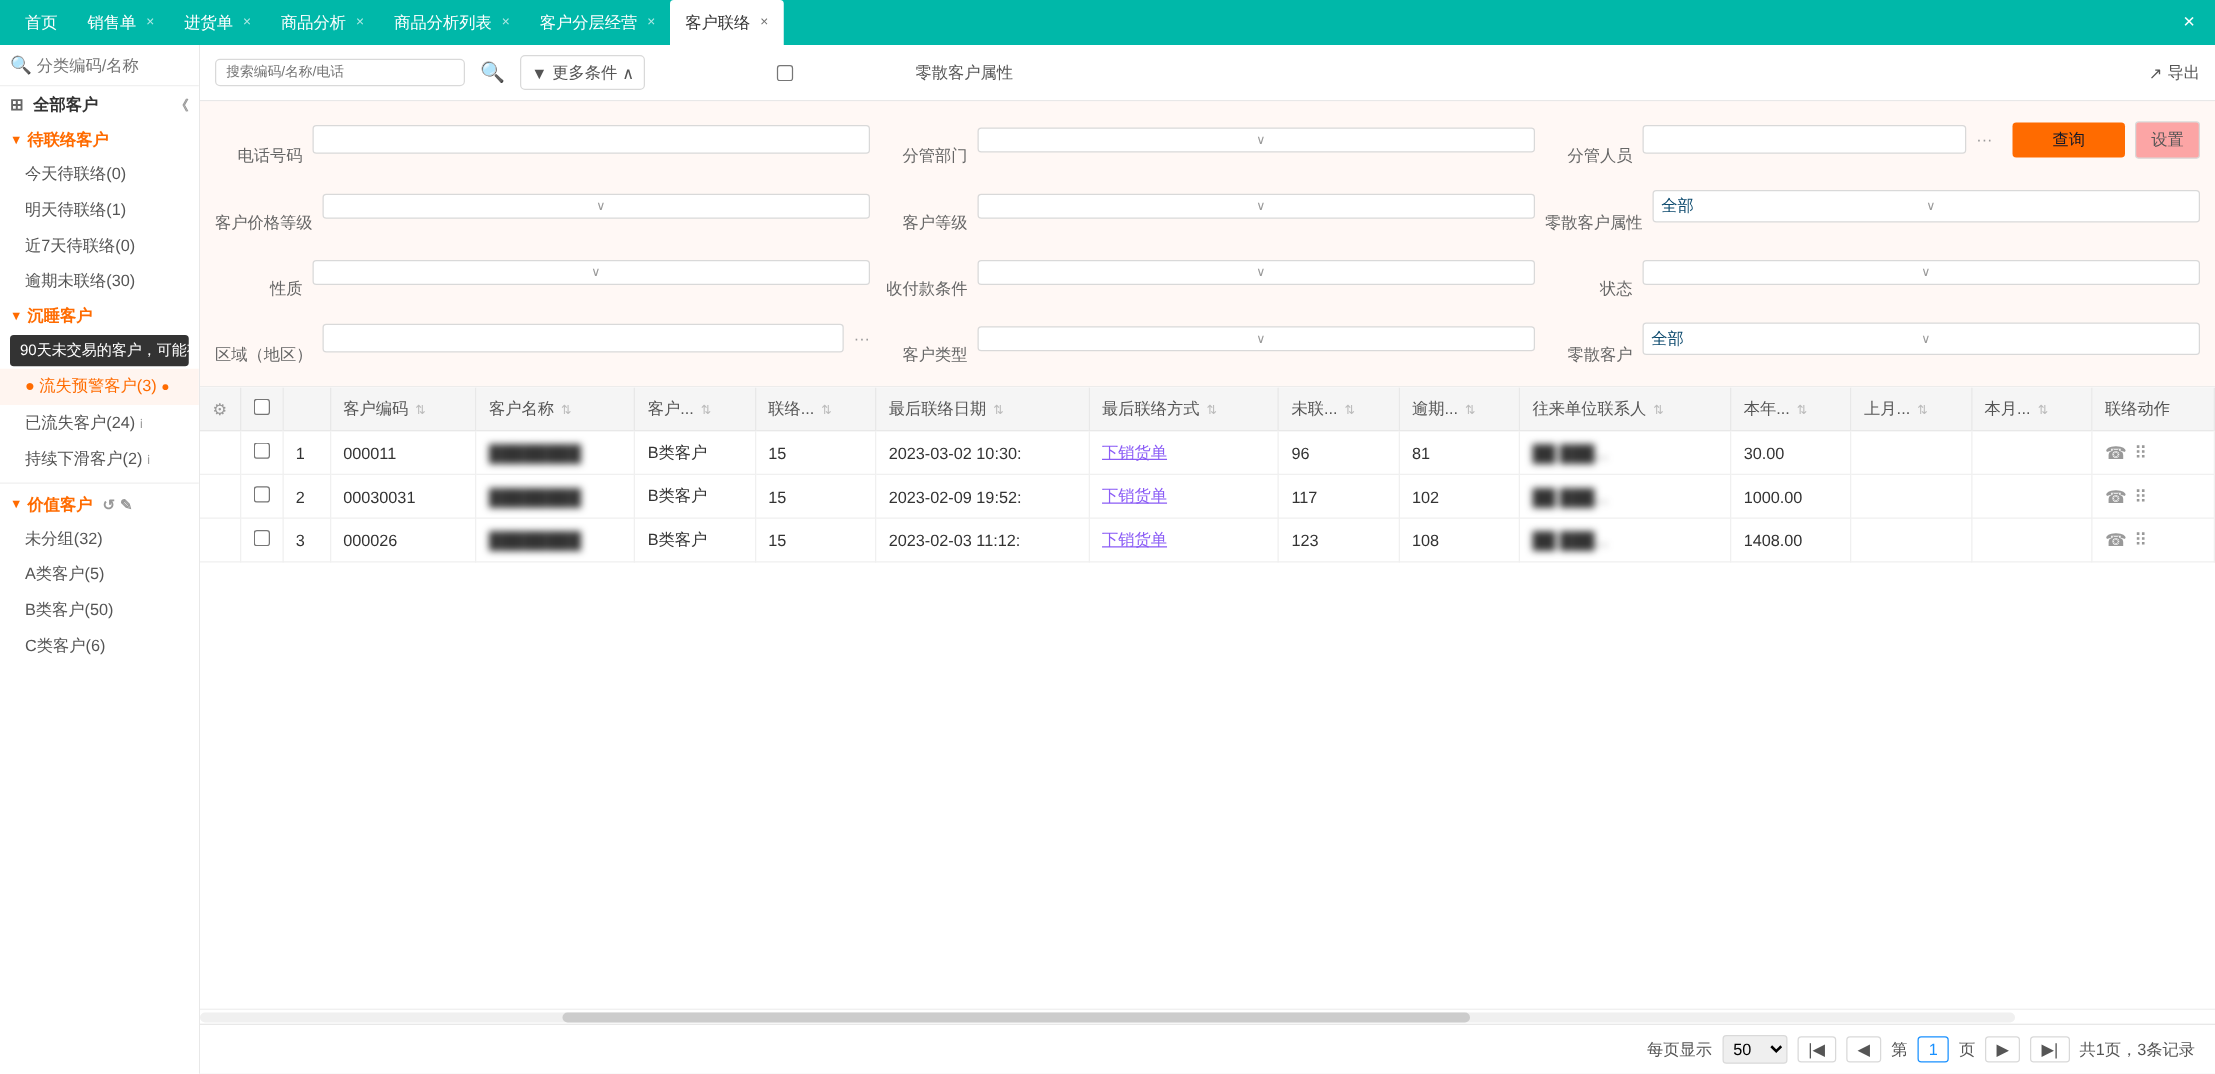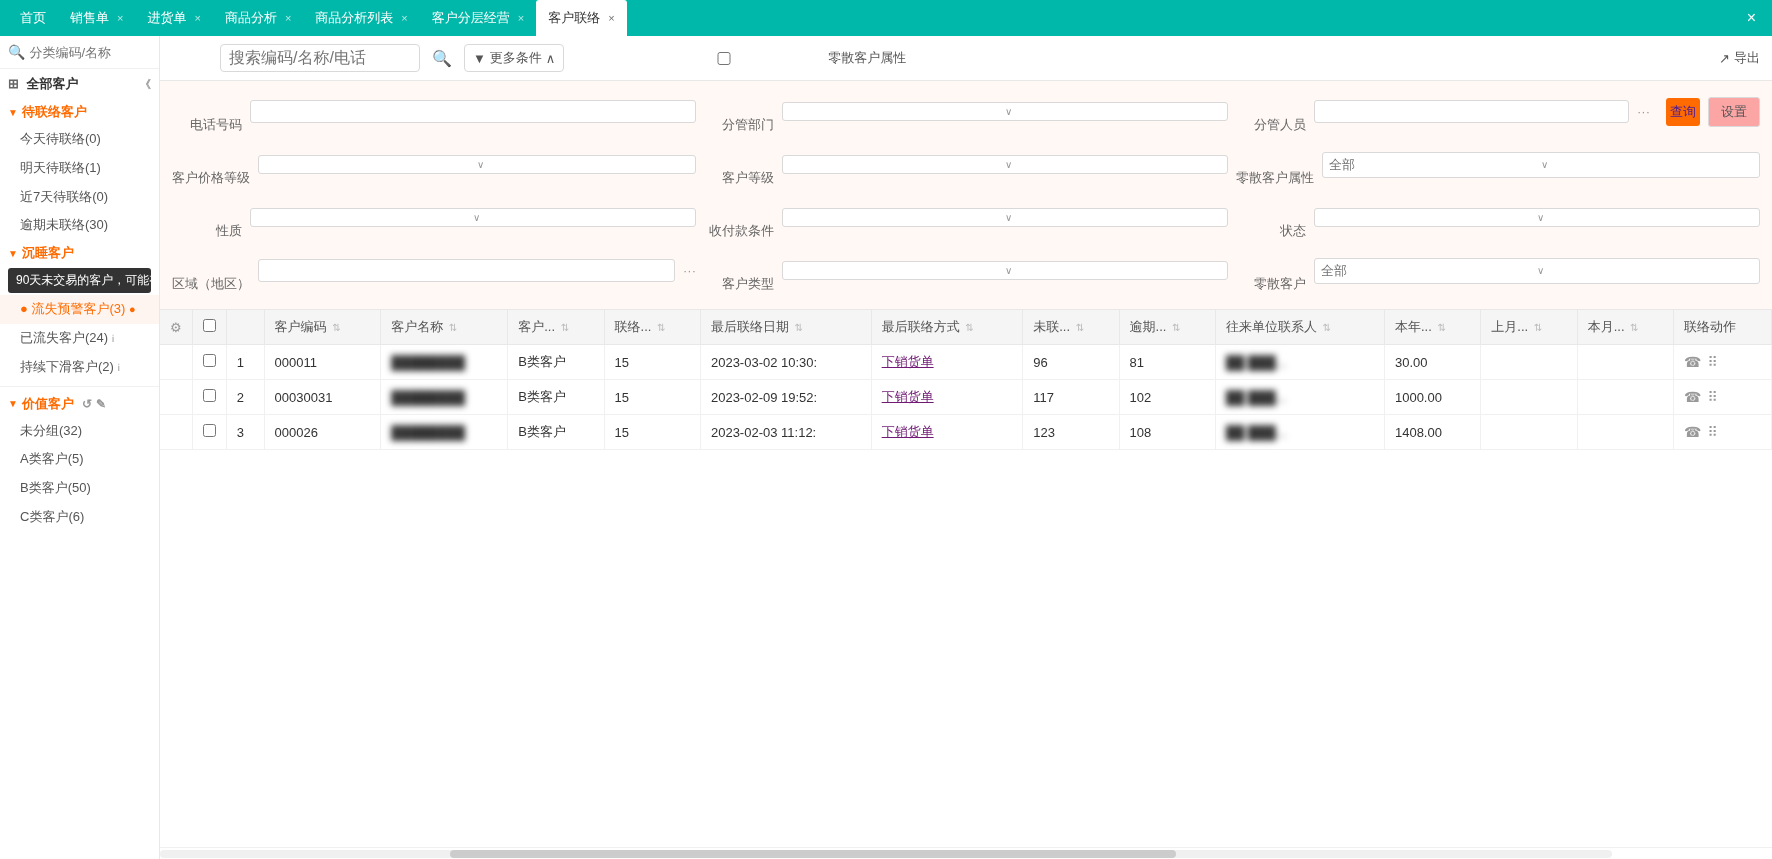--- a/index.html
+++ b/index.html
@@ -145,22 +145,21 @@
       display: flex;
       align-items: center;
       gap: 12px;
     }
     .filter-bar input {
       border: 1px solid #d9d9d9;
       border-radius: 4px;
       padding: 4px 8px;
       outline: none;
       width: 200px;
-      font-size: 16px;
-      margin-left: 48px;
+      font-size: 11px;
     }
     .filter-btn {
       display: flex;
       align-items: center;
       gap: 4px;
       color: #555;
       cursor: pointer;
       padding: 4px 8px;
       border: 1px solid #d9d9d9;
       border-radius: 4px;
@@ -217,33 +216,33 @@
     }
     .filter-field .select-wrapper {
       flex: 1;
       display: flex;
       align-items: center;
       border: 1px solid #d9d9d9;
       border-radius: 3px;
       background: white;
       padding: 3px 6px;
     }
-    .filter-field .select-wrapper span { flex: 1; color: #737373; }
+    .filter-field .select-wrapper span { flex: 1; color: #0c4a6e; }
     .filter-field .select-wrapper .arrow { color: #999; font-size: 10px; }
     .filter-actions {
       display: flex;
       align-items: center;
       justify-content: flex-end;
       gap: 8px;
     }
     .btn-query {
       background: #ff6b00;
-      color: #4c1d95;
+      color: #0f172a;
       border: none;
-      padding: 5px 4px;
+      padding: 5px 32px;
       border-radius: 3px;
       cursor: pointer;
       font-size: 13px;
     }
     .btn-settings {
       background: #fca5a5;
       color: #555;
       border: 1px solid #d9d9d9;
       padding: 5px 12px;
       border-radius: 3px;
@@ -284,21 +283,21 @@
       margin-left: 2px;
     }
     td {
       padding: 8px 10px;
       border-bottom: 1px solid #f0f0f0;
       border-right: 1px solid #f0f0f0;
       color: #333;
       white-space: nowrap;
     }
     .link-text {
-      color: #701a75;
+      color: #8b5cf6;
       text-decoration: underline;
       cursor: pointer;
     }
     .action-icons {
       display: flex;
       gap: 6px;
       align-items: center;
     }
     .action-icons .icon {
       color: #999;
@@ -663,14 +662,30 @@
           </tbody>
       </table>
     </div>
 
     <div class="table-scroll-bar">
       <div class="scroll-track">
         <div class="scroll-thumb"></div>
       </div>
     </div>
 
+    <div class="pagination">
+      <span>每页显示</span>
+      <select>
+        <option>50</option>
+        <option>100</option>
+        <option>200</option>
+      </select>
+      <button class="page-btn">|◀</button>
+      <button class="page-btn">◀</button>
+      <span>第</span>
+      <span class="page-current">1</span>
+      <span>页</span>
+      <button class="page-btn">▶</button>
+      <button class="page-btn">▶|</button>
+      <span>共1页，3条记录</span>
+    </div>
   </div>
 </div>
 
 </body></html>

